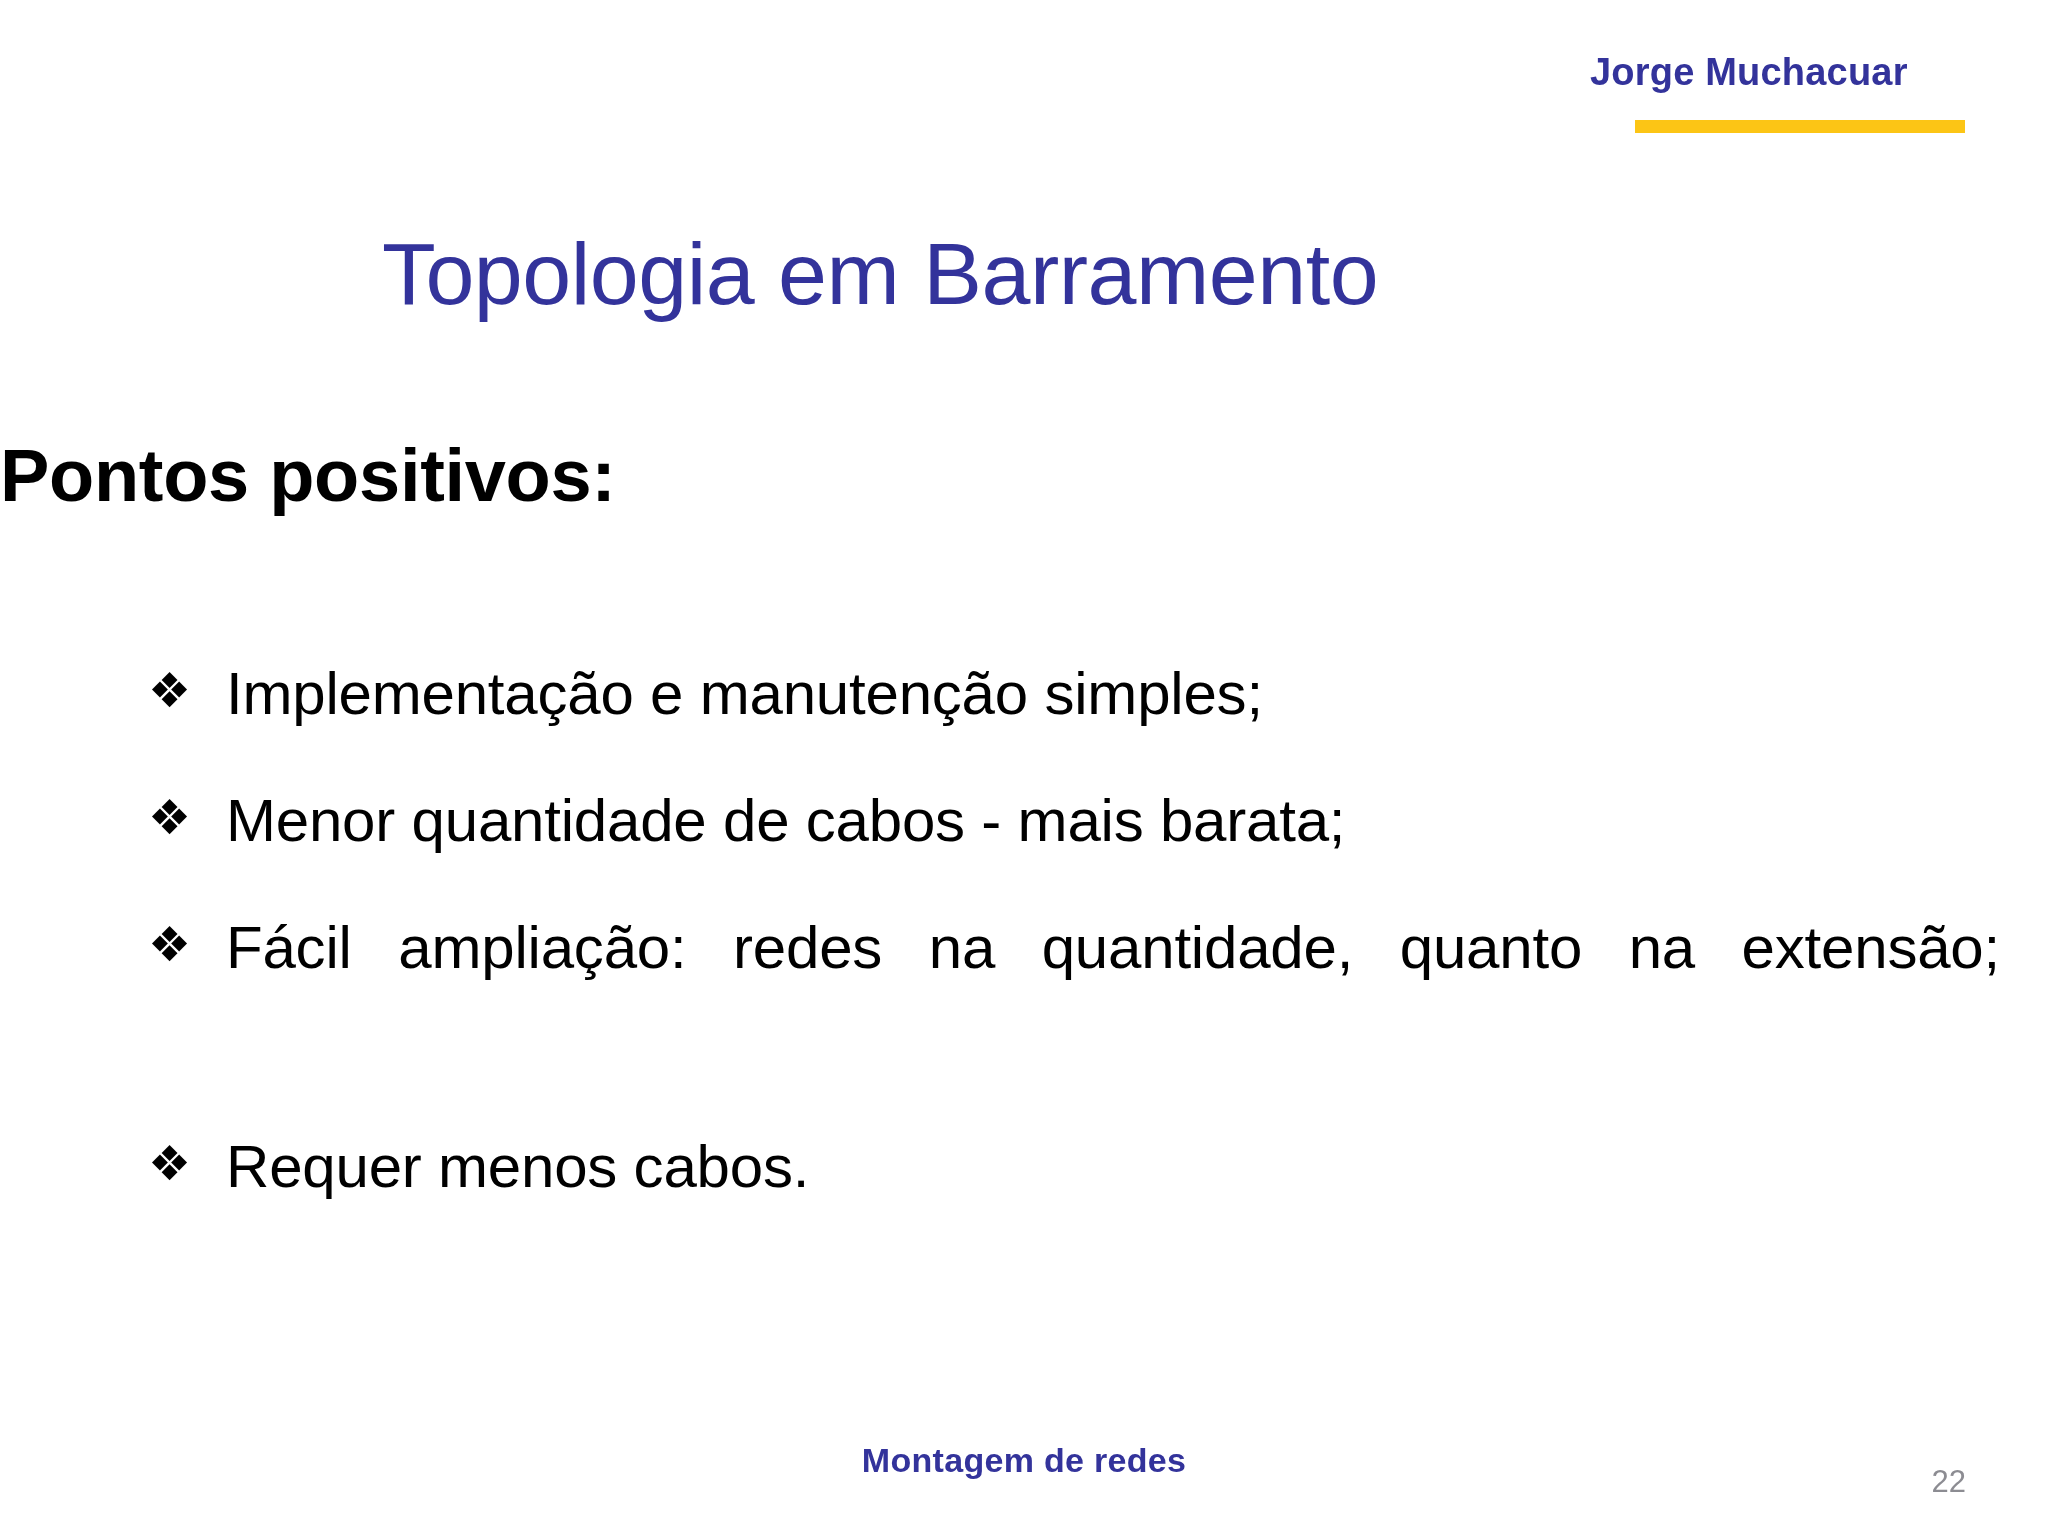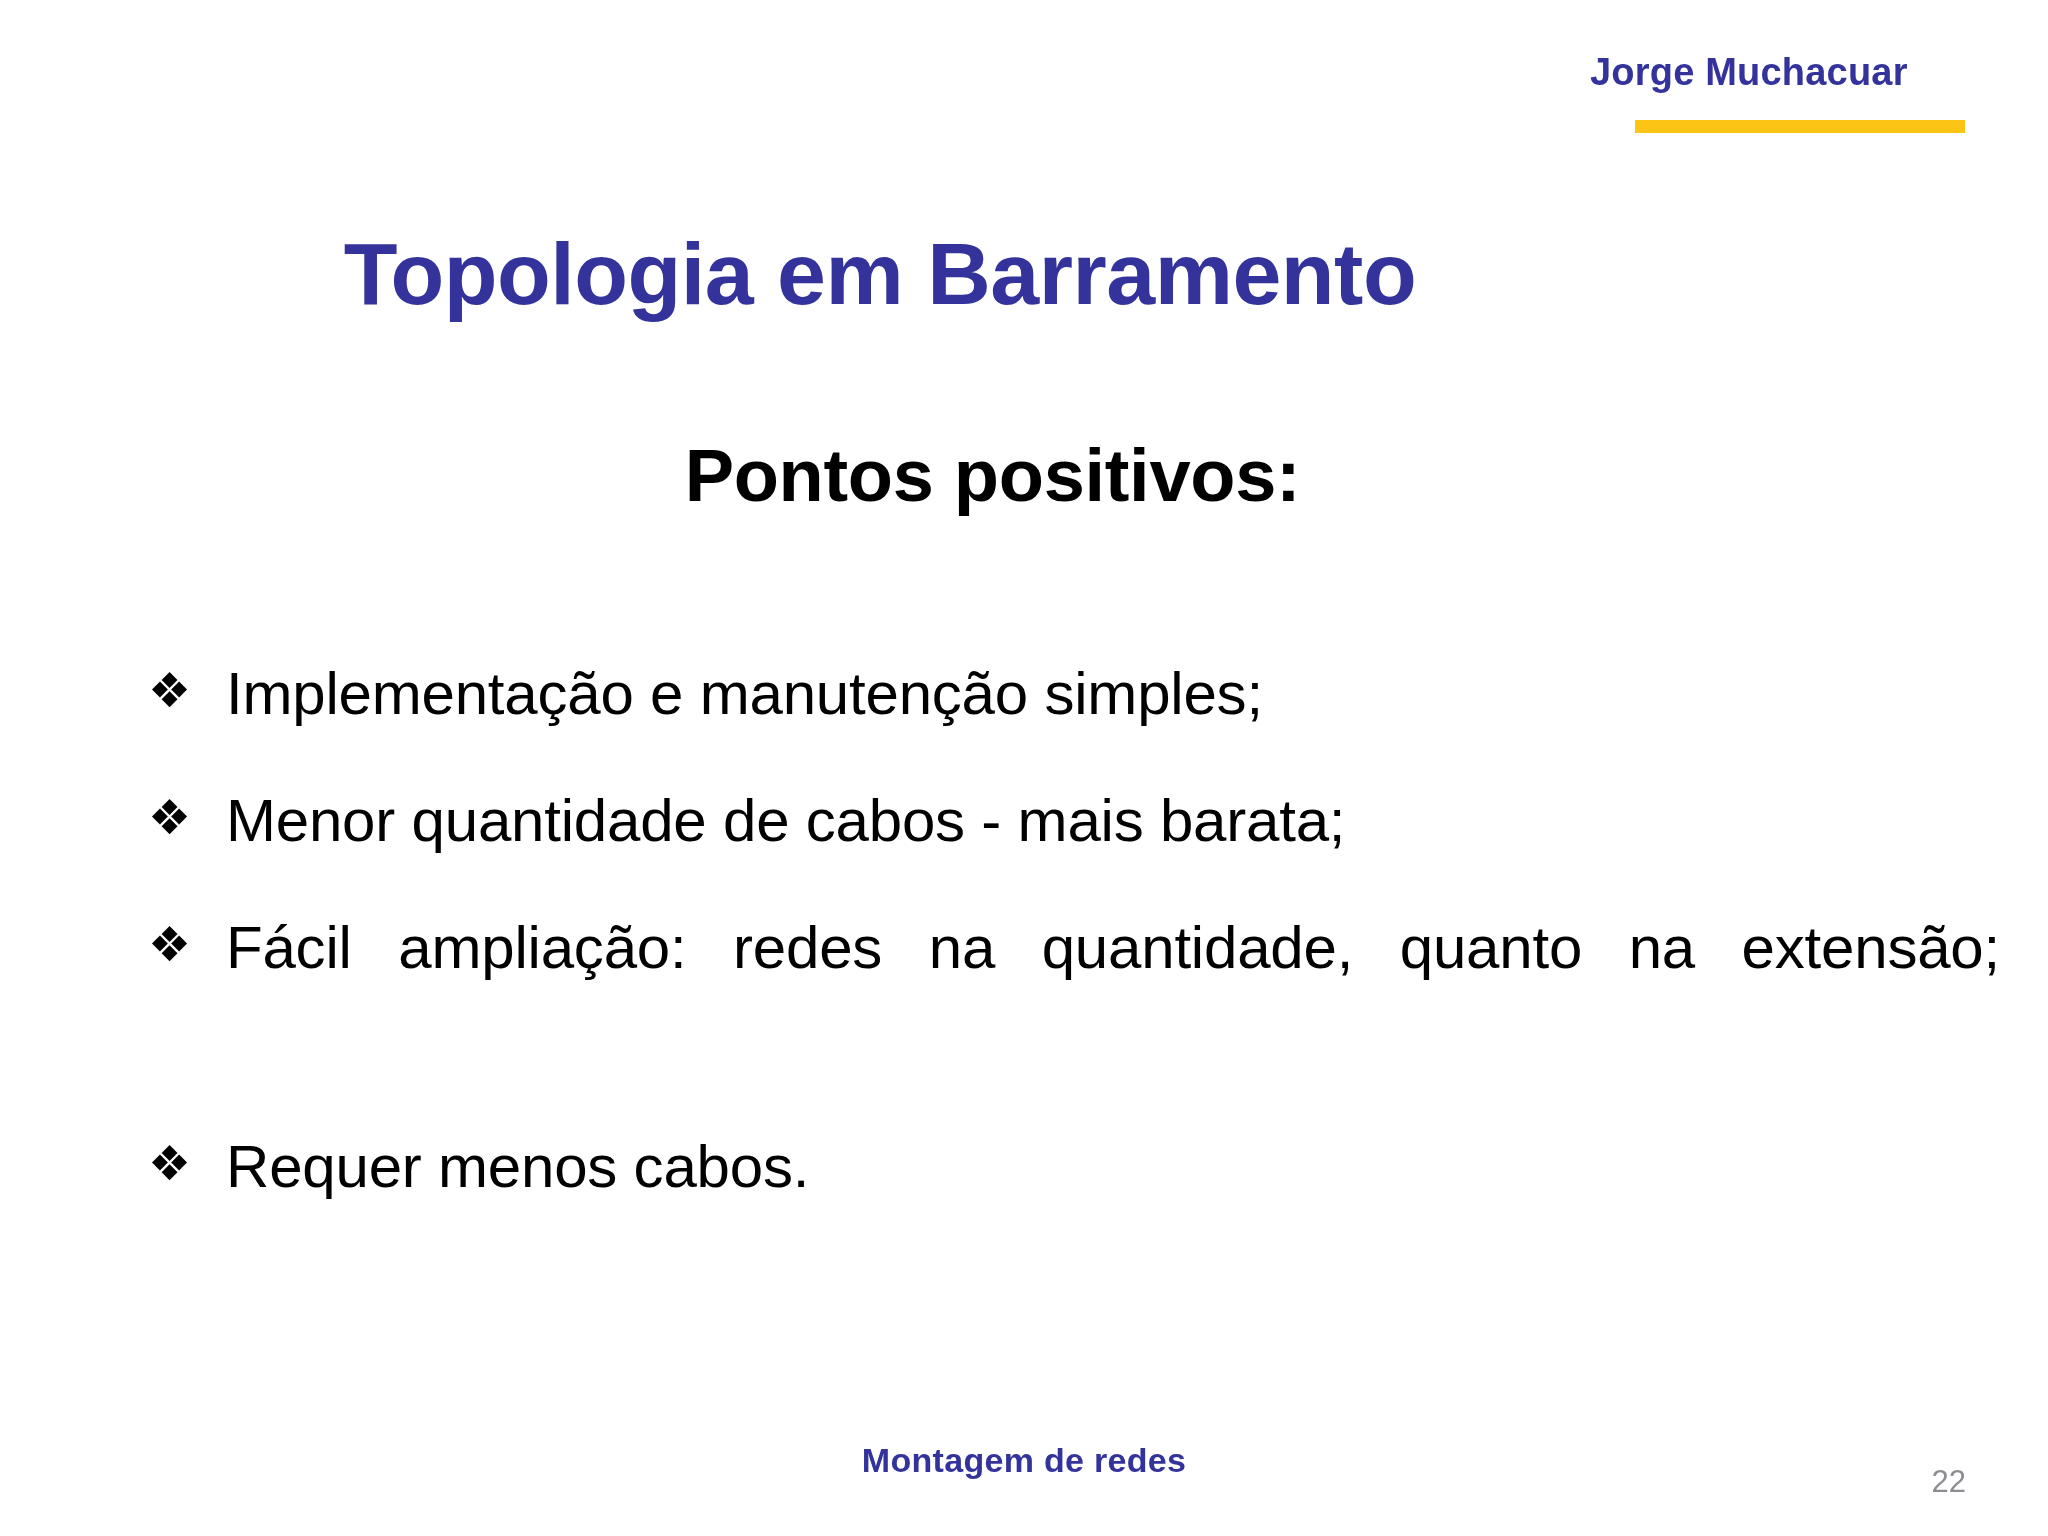--- a/index.html
+++ b/index.html
@@ -49,34 +49,34 @@
 
   
   .slide-title {
     position: absolute;
     top: 228px;
     left: 0;
     width: 1760px;
     text-align: center;
     font-family: "Liberation Sans", "DejaVu Sans", sans-serif;
     font-size: 88px;
-    font-weight: bold;
+    font-weight: normal;
     color: #33339B;
     letter-spacing: -0.5px;
     line-height: 1.05;
     white-space: nowrap;
   }
 
   
   .slide-subtitle {
     position: absolute;
     top: 437px;
     left: 0;
     width: 1985px;
-    text-align: center;
+    text-align: left;
     font-family: "Liberation Sans", "DejaVu Sans", sans-serif;
     font-size: 74px;
     font-weight: bold;
     color: #000000;
     letter-spacing: -0.3px;
     line-height: 1.05;
     white-space: nowrap;
   }
 
   

